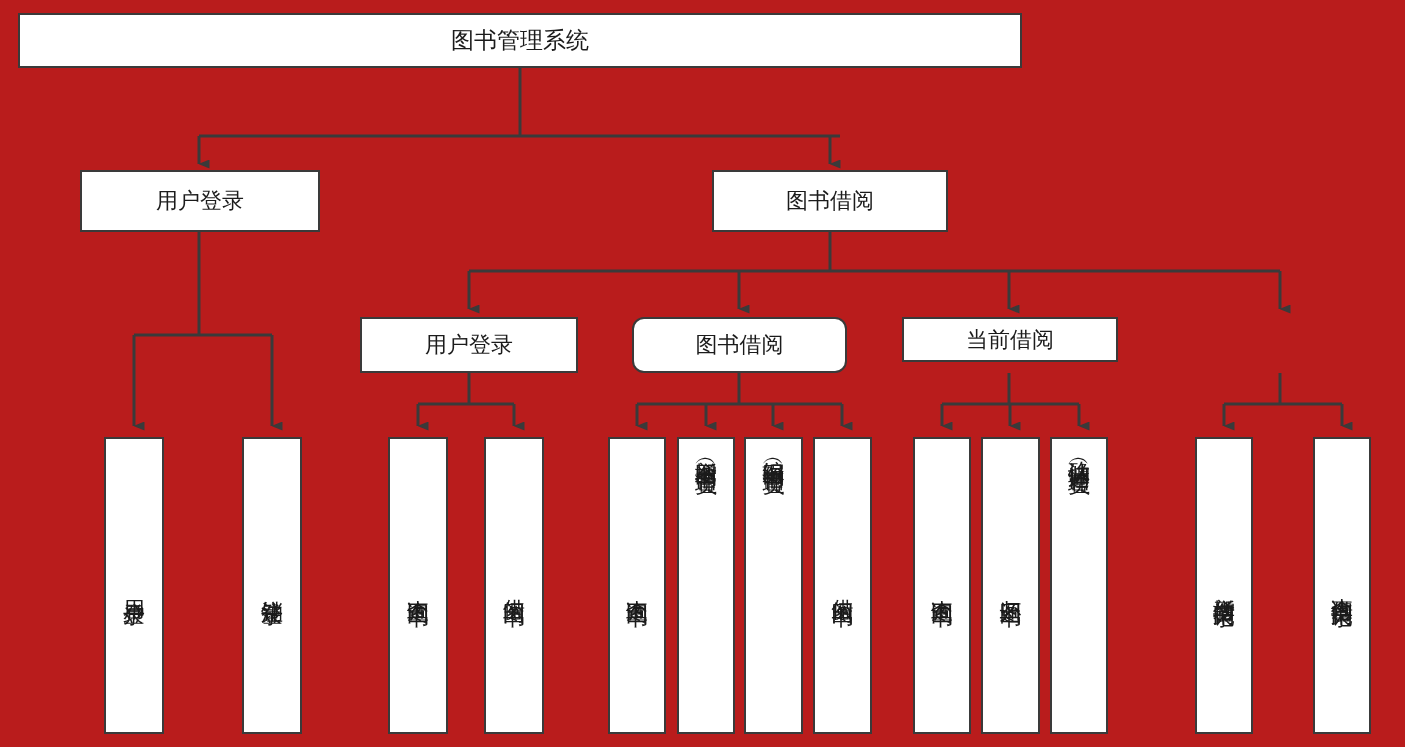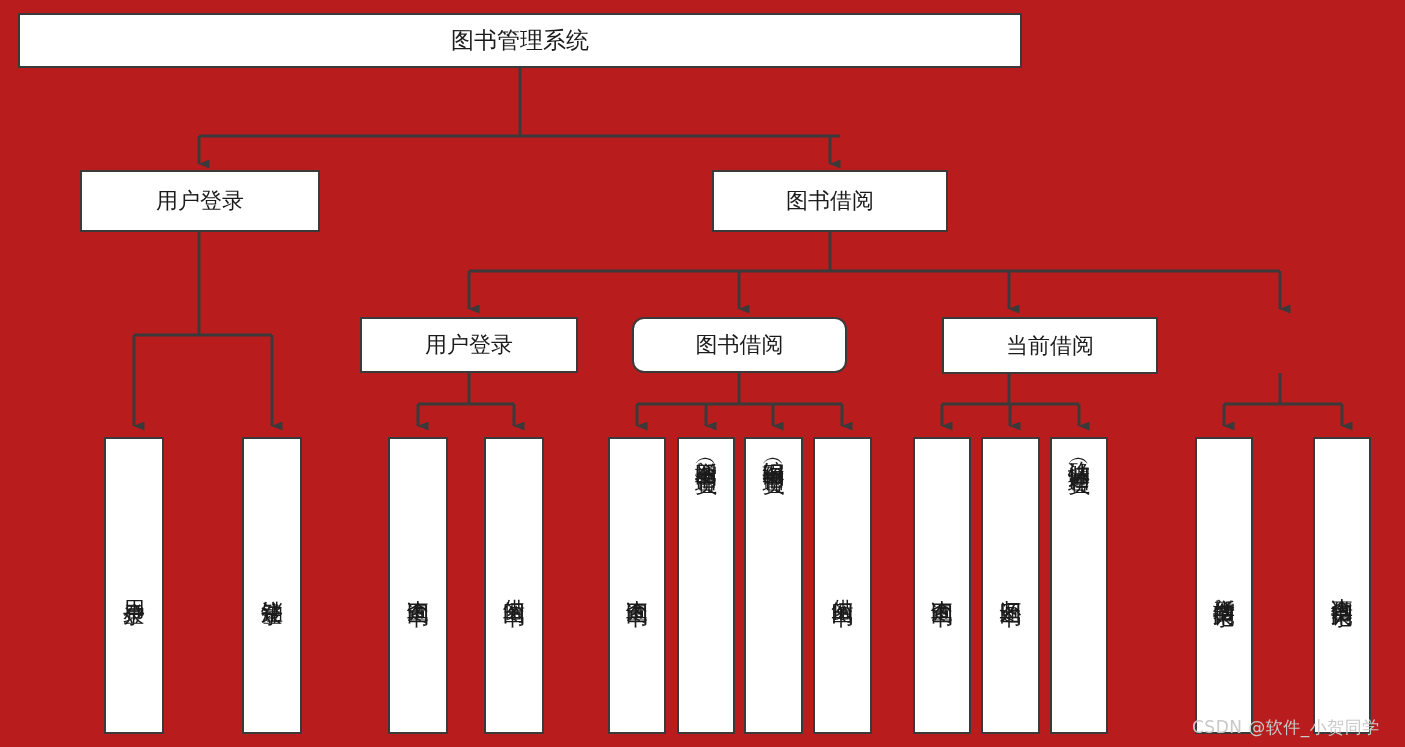--- a/index.html
+++ b/index.html
@@ -133,21 +133,21 @@
   <div class="node-box node-l2" style="left:712px; top:170px; width:236px; height:62px;">
     <span class="node-label">图书借阅</span>
   </div>
 
   <div class="node-box node-l3" style="left:360px; top:317px; width:218px; height:56px;">
     <span class="node-label">用户登录</span>
   </div>
   <div class="node-box node-l3" style="left:632px; top:317px; width:215px; height:56px;border-radius:12px;">
     <span class="node-label">图书借阅</span>
   </div>
-  <div class="node-box node-l3" style="left:902px; top:317px; width:216px; height:57px;margin-left:40px;">
+  <div class="node-box node-l3" style="left:902px; top:317px; width:216px; height:45px;">
     <span class="node-label">当前借阅</span>
   </div>
 
   <div class="node-box node-leaf leaf-mid" style="left:104px; top:437px; width:60px; height:297px;">
     <span class="node-label">用户登录</span>
   </div>
   <div class="node-box node-leaf leaf-mid" style="left:242px; top:437px; width:60px; height:297px;">
     <span class="node-label">注销登录</span>
   </div>
 
@@ -181,15 +181,14 @@
     <span class="node-label">确认归还（管理员）</span>
   </div>
 
   <div class="node-box node-leaf leaf-mid" style="left:1195px; top:437px; width:58px; height:297px;">
     <span class="node-label">新增借阅记录</span>
   </div>
   <div class="node-box node-leaf leaf-mid" style="left:1313px; top:437px; width:58px; height:297px;">
     <span class="node-label">查询借阅记录</span>
   </div>
 
-  <div class="watermark" style="left:1192px; top:716px;">CSDN @软件_小贺同学</div>
 
 </div>
 
 </body></html>

